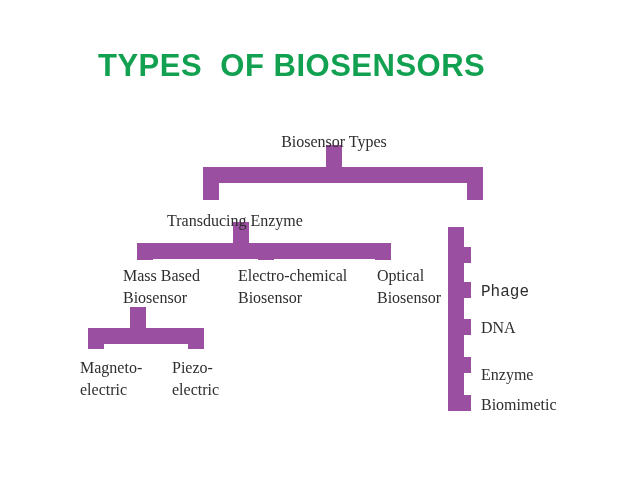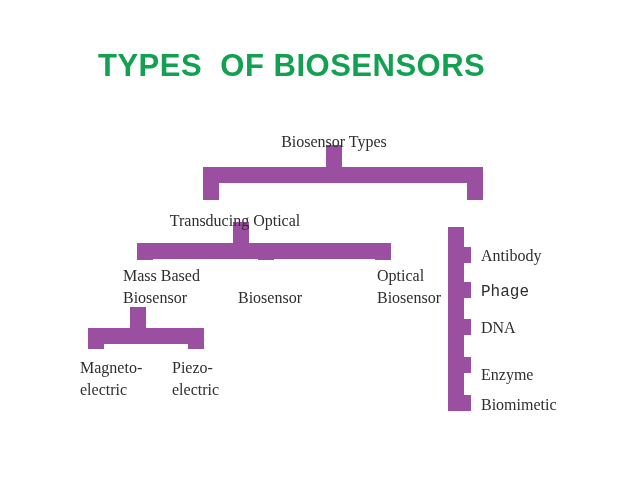--- a/index.html
+++ b/index.html
@@ -112,31 +112,30 @@
 
   <div class="line vline v-bio-trunk"></div>
   <div class="line hline tick t-antibody"></div>
   <div class="line hline tick t-phage"></div>
   <div class="line hline tick t-dna"></div>
   <div class="line hline tick t-enzyme"></div>
   <div class="line hline tick t-biomimetic"></div>
 
   <div class="node centered n-root">Biosensor Types</div>
 
-  <div class="node centered n-transducing">Transducing Optical</div>
+  <div class="node centered n-transducing">Transducing Enzyme</div>
 
   <div class="node n-mass"><span>Mass Based</span><br><span>Biosensor</span></div>
 
-  <div class="node n-electro"><br><span>Biosensor</span></div>
+  <div class="node n-electro"><span>Electro-chemical</span><br><span>Biosensor</span></div>
 
   <div class="node n-optical"><span>Optical</span><br><span>Biosensor</span></div>
 
   <div class="node n-magneto"><span>Magneto-</span><br><span>electric</span></div>
 
   <div class="node n-piezo"><span>Piezo-</span><br><span>electric</span></div>
 
-  <div class="node n-antibody">Antibody</div>
   <div class="node n-phage">Phage</div>
   <div class="node n-dna">DNA</div>
   <div class="node n-enzyme">Enzyme</div>
   <div class="node n-biomimetic">Biomimetic</div>
 
 </div>
 
 </body></html>

